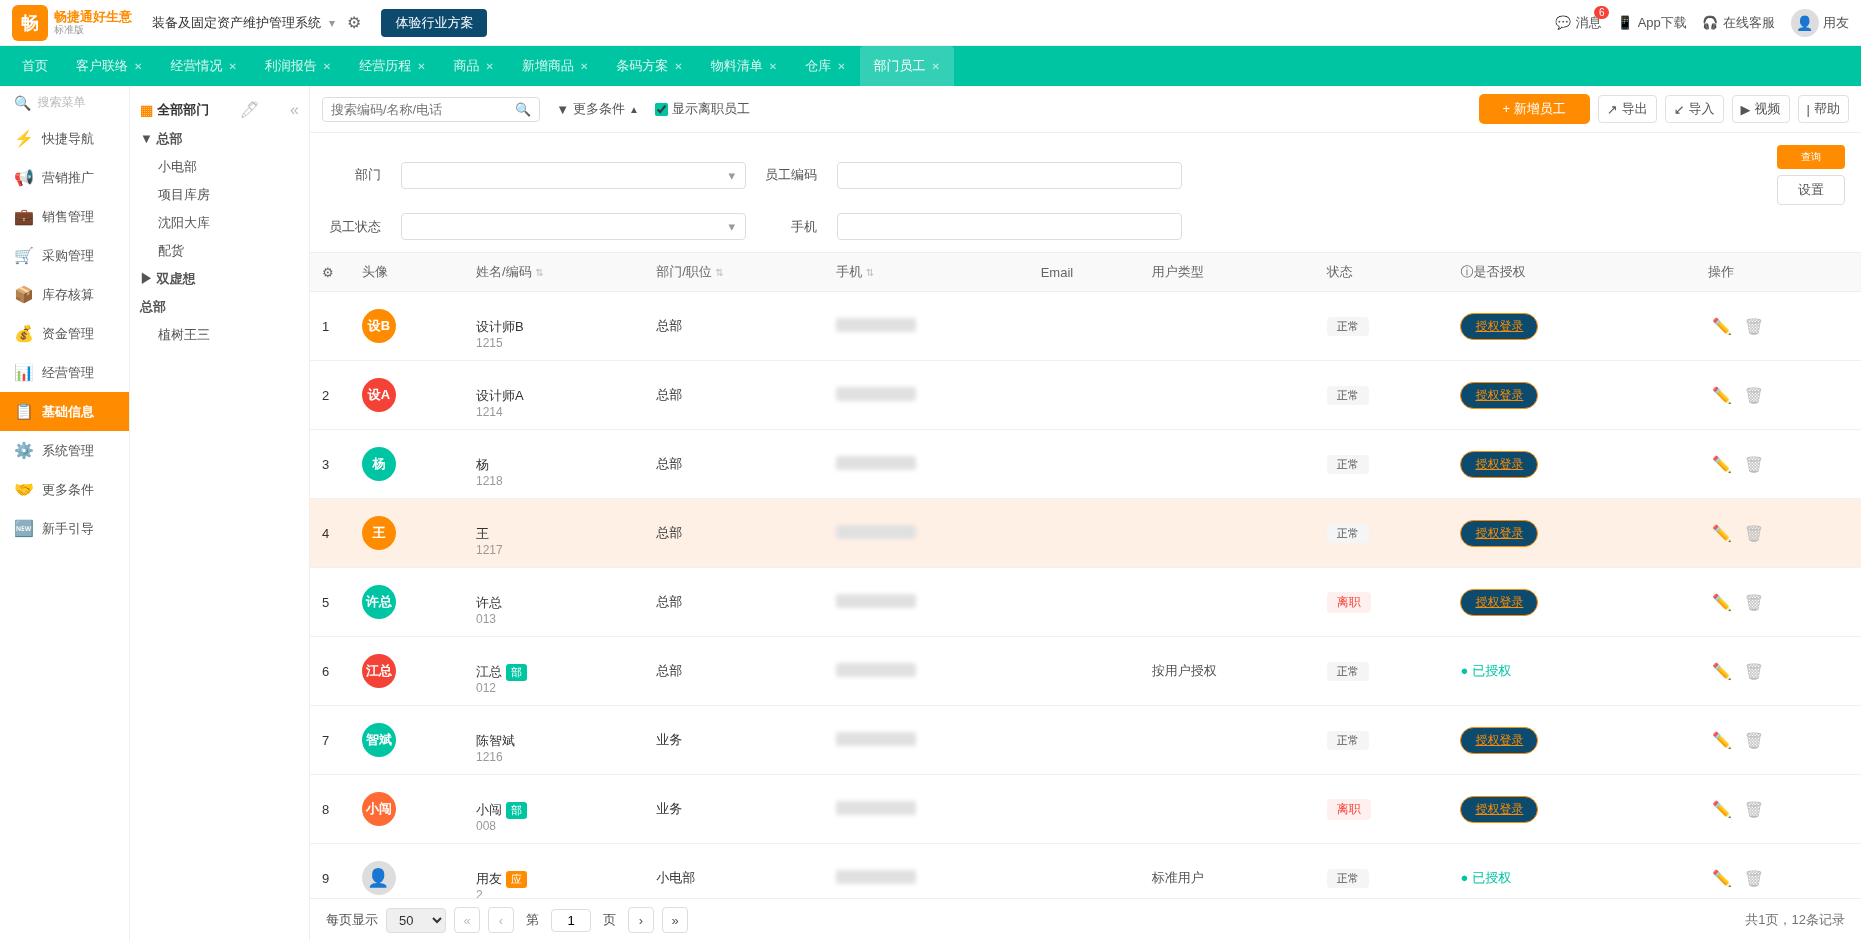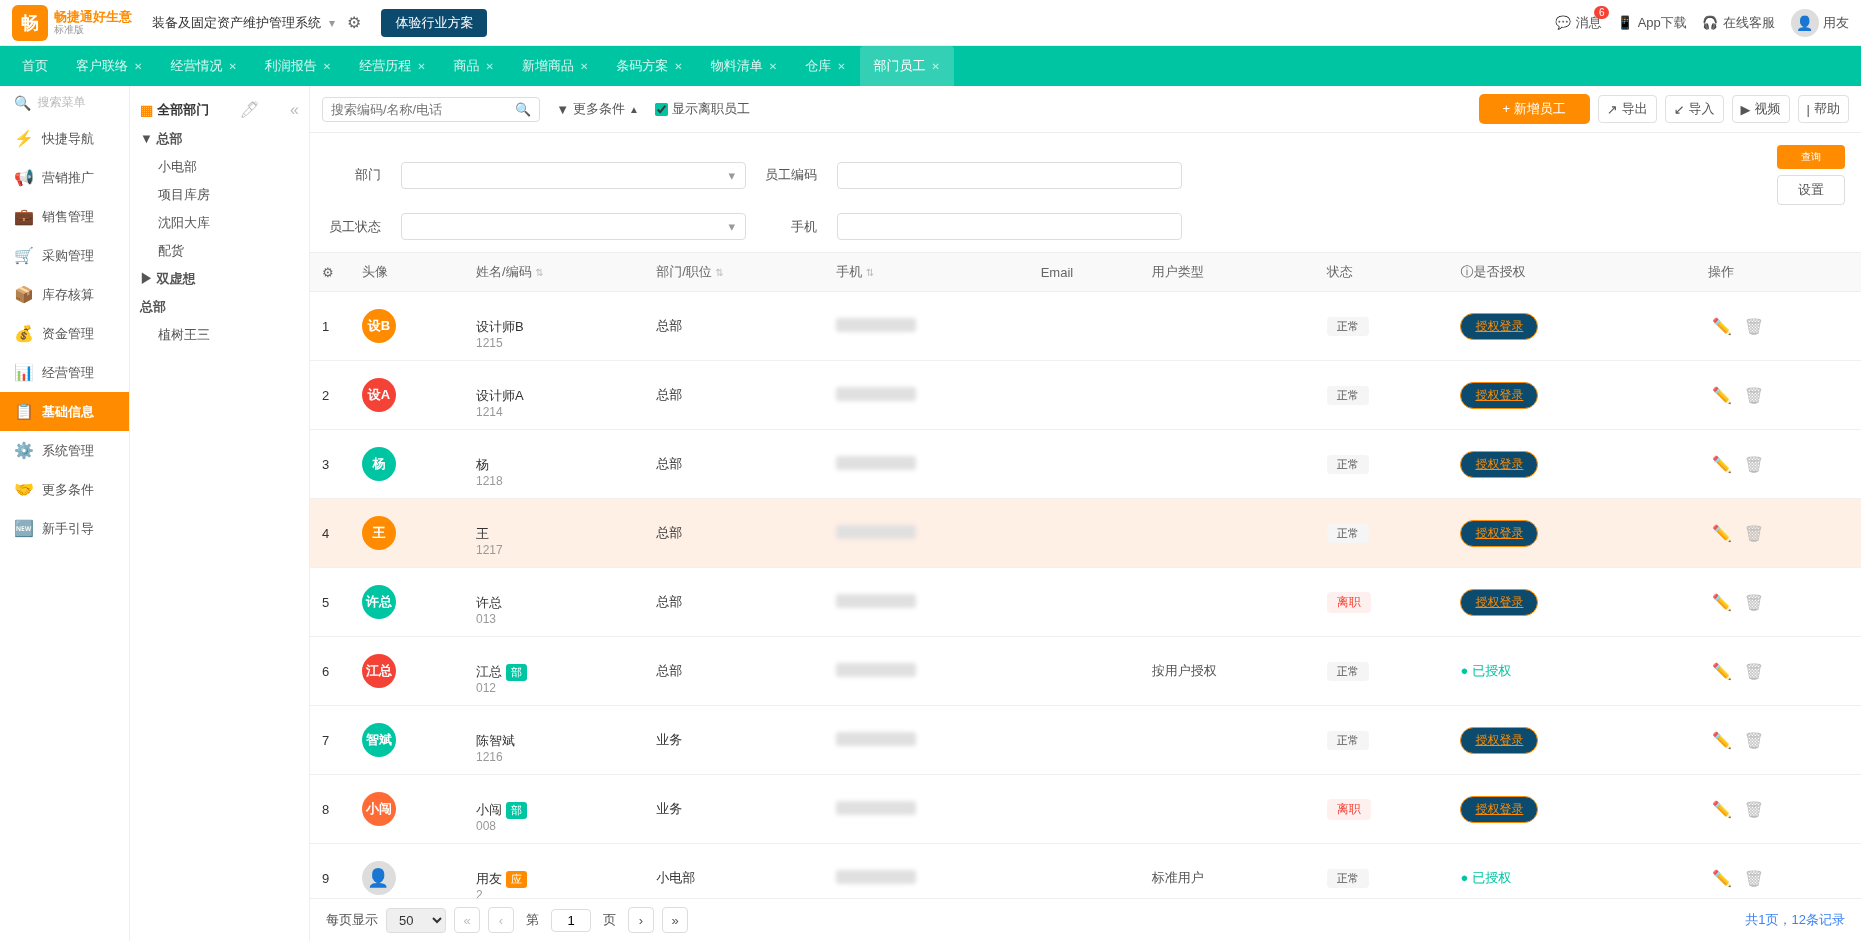--- a/index.html
+++ b/index.html
@@ -85,21 +85,21 @@
     .tag-badge { background: #00c5a3; color: white; border-radius: 3px; padding: 1px 5px; font-size: 11px; margin-left: 4px; display: inline-block; }
     .tag-badge-orange { background: #ff8c00; color: white; border-radius: 3px; padding: 1px 5px; font-size: 11px; margin-left: 4px; display: inline-block; }
     .user-type { color: #555; font-size: 13px; }
 
     
     .pagination { background: white; border-top: 1px solid #eee; padding: 8px 16px; display: flex; align-items: center; gap: 8px; flex-shrink: 0; font-size: 13px; color: #555; }
     .page-size-select { border: 1px solid #ddd; border-radius: 4px; padding: 3px 8px; font-size: 13px; color: #333; cursor: pointer; }
     .page-btn { width: 26px; height: 26px; display: flex; align-items: center; justify-content: center; border: 1px solid #ddd; border-radius: 4px; cursor: pointer; color: #555; font-size: 13px; }
     .page-btn.disabled { color: #bbb; cursor: default; }
     .current-page { border: 1px solid #ddd; border-radius: 4px; padding: 3px 8px; font-size: 13px; width: 40px; text-align: center; outline: none; }
-    .pagination-total { margin-left: auto; color: #3b82f6; text-align: center; }
+    .pagination-total { margin-left: auto; color: #737373; text-align: center; }
 
     
     .left-nav { width: 130px; background: white; border-right: 1px solid #eee; flex-shrink: 0; display: flex; flex-direction: column; overflow-y: auto; }
     .left-nav-item { display: flex; align-items: center; gap: 8px; padding: 10px 14px; cursor: pointer; color: #555; font-size: 13px; }
     .left-nav-item.active { background: #ff8c00; color: white; font-weight: bold; }
     .left-nav-item .icon { font-size: 16px; width: 20px; text-align: center; }
     .left-nav-search { display: flex; align-items: center; gap: 6px; padding: 8px 14px; cursor: pointer; color: #555; font-size: 13px; }
   </style>
 </head>
 <body>

